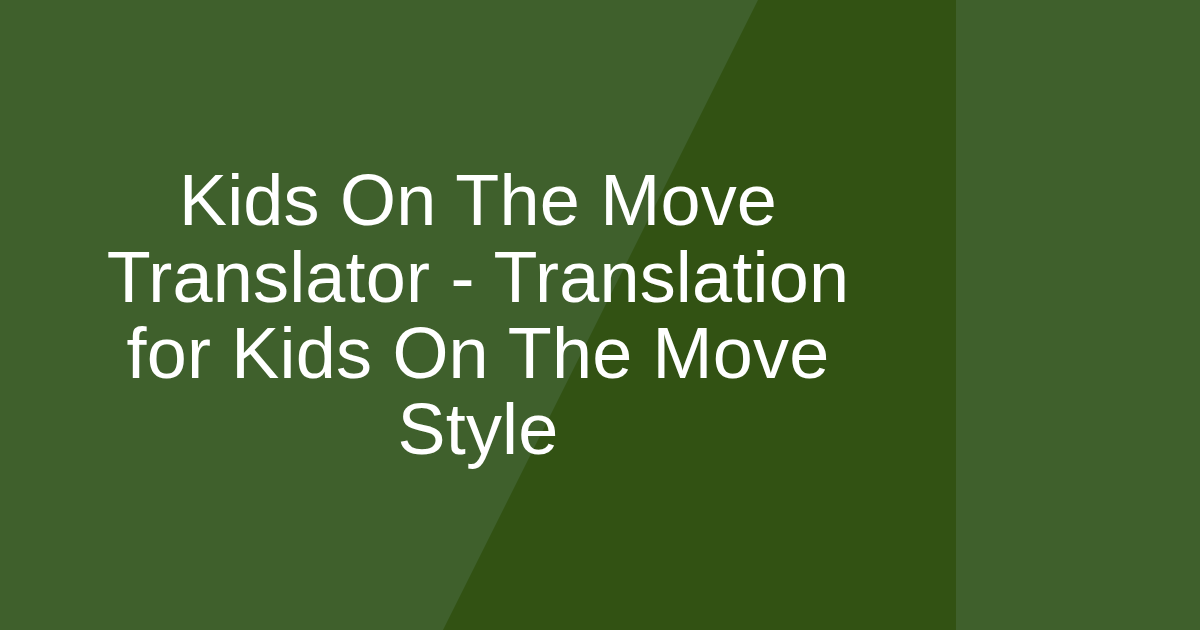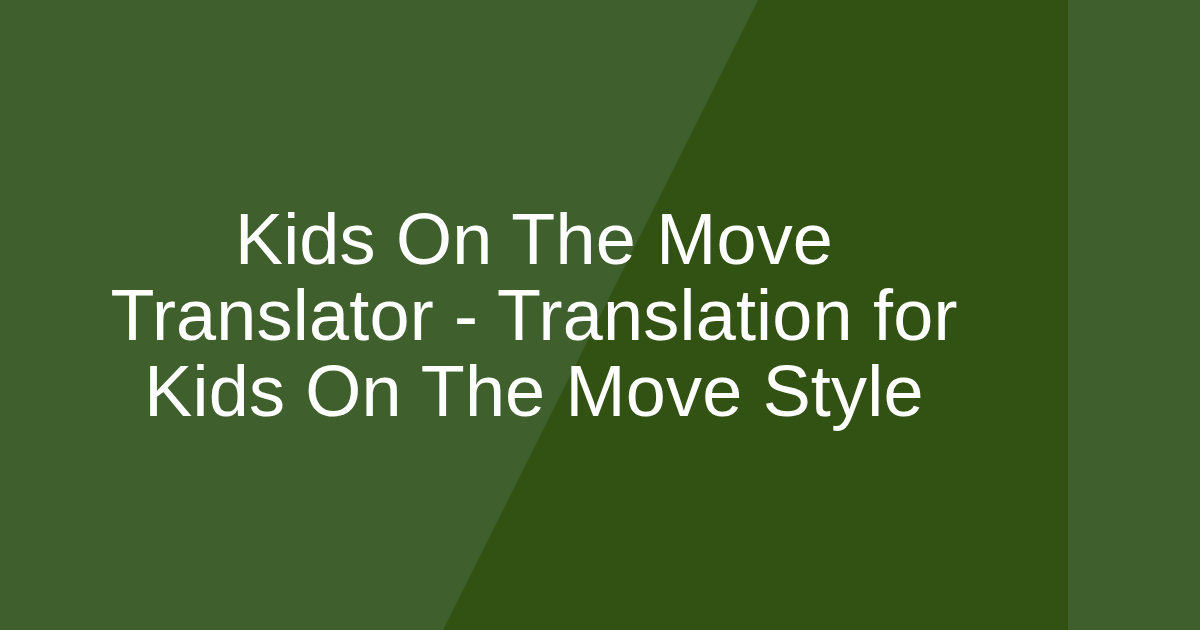--- a/index.html
+++ b/index.html
@@ -10,21 +10,21 @@
   body {
     width: 1200px;
     height: 630px;
     overflow: hidden;
     font-family: "Liberation Sans", sans-serif;
     background: #3f602c;
   }
 
   .og-card {
     position: relative;
-    width: 1068px;
+    width: 956px;
     height: 630px;
     overflow: hidden;
     background-color: #3f602c;
   }
 
   
   .bg-diagonal-wedge {
     position: absolute;
     inset: 0;
     background-color: #325213;

